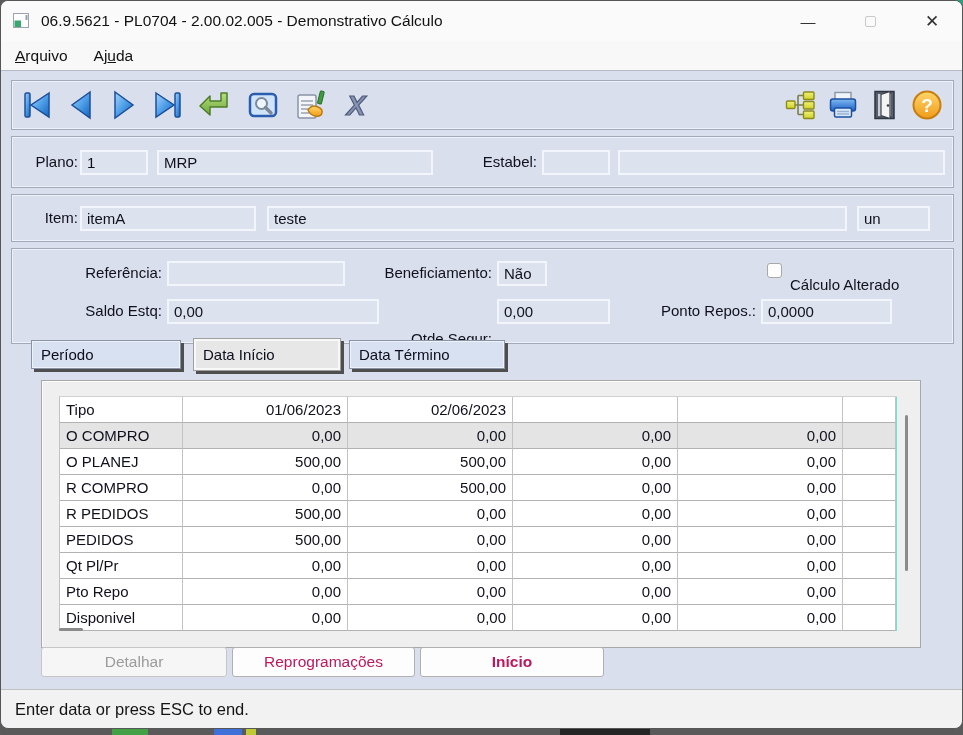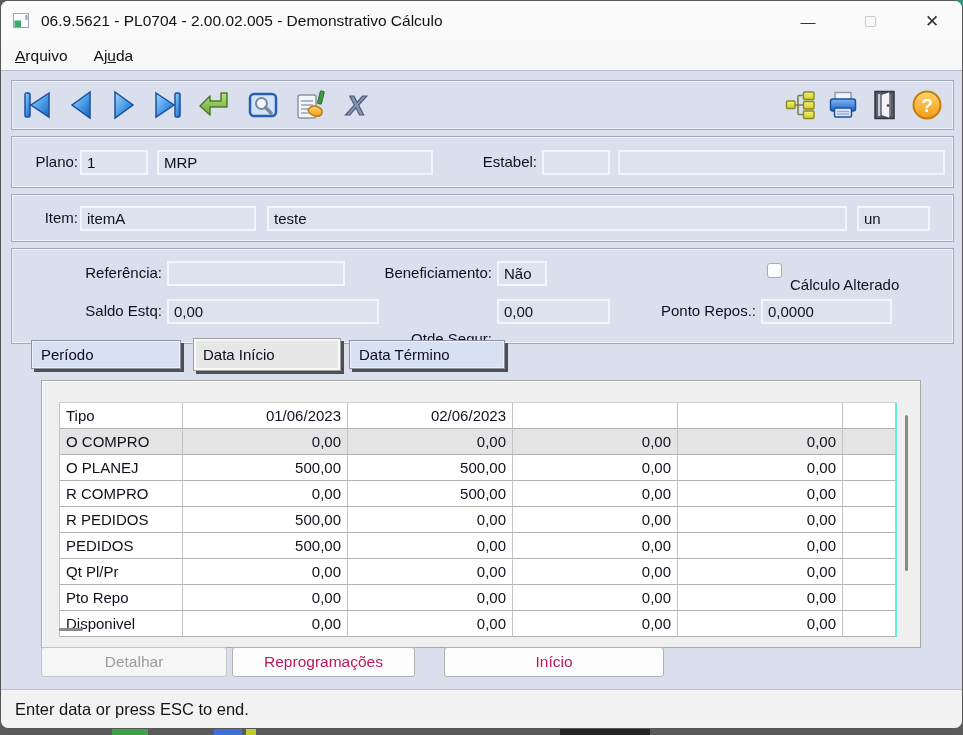--- a/index.html
+++ b/index.html
@@ -42,21 +42,21 @@
   .p-plano { left:10px; top:65px; width:943px; height:52px; }
   .p-item  { left:10px; top:123px; width:943px; height:48px; }
   .p-info  { left:10px; top:177px; width:943px; height:96px; }
   .checkbox { position:absolute; width:15px; height:15px; background:#fdfdfd; border:1px solid #a9a9a9; border-radius:3px; }
   
   .tab { position:absolute; font-size:15px; padding-left:9px; display:flex; align-items:center;
          background:#d7e1f2; border:1px solid #8a93a6; box-shadow:3px 3px 0 0 #4f4f4f, inset 0 0 0 1px #eef3fb; color:#0d0d1c; }
   .tab.mid { background:#e7e7e7; border-color:#9f9f9f; box-shadow:3px 3px 0 0 #4f4f4f, inset 0 0 0 2px #f8f8f8; }
   
   .tbl-wrap { position:absolute; left:40px; top:309px; width:880px; height:268px; background:#efefef; border:1px solid #a8a8a8; box-shadow: inset 1px 1px 0 #fcfcfc; }
-  .grid { position:absolute; left:17px; top:21px; width:838px; background:#5eead4; border-left:1px solid #c3c3c3; border-top:1px solid #d0d0d0; }
+  .grid { position:absolute; left:17px; top:15px; width:838px; background:#5eead4; border-left:1px solid #c3c3c3; border-top:1px solid #d0d0d0; }
   .tr { display:grid; grid-template-columns:123px 165px 165px 165px 165px 53px; }
   .td { height:26px; line-height:25px; font-size:15px; border-right:1px solid #c3c3c3; border-bottom:1px solid #b2b2b2; padding:0 6px; white-space:nowrap; overflow:hidden; background:#fff; }
   .td.num { text-align:right; }
   .tr.head .td { border-bottom:1px solid #b2b2b2; }
   .tr.sel .td { background:#e4e4e4; }
   .vthumb { position:absolute; left:863px; top:34px; width:3px; height:156px; background:#8a8a8a; border-radius:2px; }
   .hthumb { position:absolute; left:17px; top:247px; width:24px; height:3px; background:#8a8a8a; border-radius:2px; }
   
   .btn { position:absolute; top:576px; height:30px; background:#fdfdfd; border:1px solid #b0b0b0; border-radius:3px; font-size:15.5px; display:flex; align-items:center; justify-content:center; color:#be185d; }
   .btn.disabled { color:#9b9b9b; background:#f6f6f6; border-color:#c6c6c6; }
@@ -325,21 +325,21 @@
           <div class="td num">0,00</div>
           <div class="td"></div>
         </div>
       </div>
       <div class="vthumb"></div>
       <div class="hthumb"></div>
     </div>
 
     <div class="btn disabled" style="left:40px; width:186px;">Detalhar</div>
     <div class="btn" style="left:231px; width:183px;">Reprogramações</div>
-    <div class="btn" style="left:443px; width:220px;">Início</div>
+    <div class="btn" style="left:419px; width:184px;font-weight:bold;">Início</div>
 
   </div>
 
   <div class="statusbar">
     <span>Enter data or press ESC to end.</span>
   </div>
 
 </div>
 
 </body></html>

